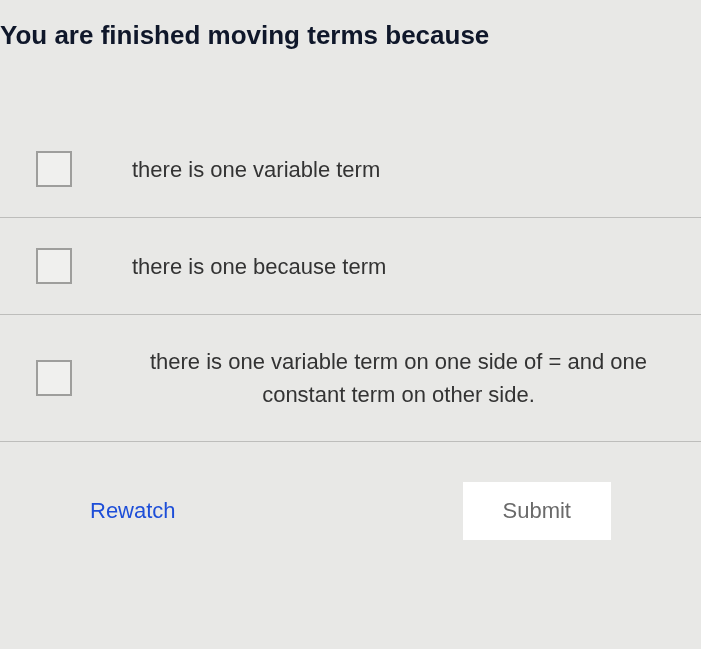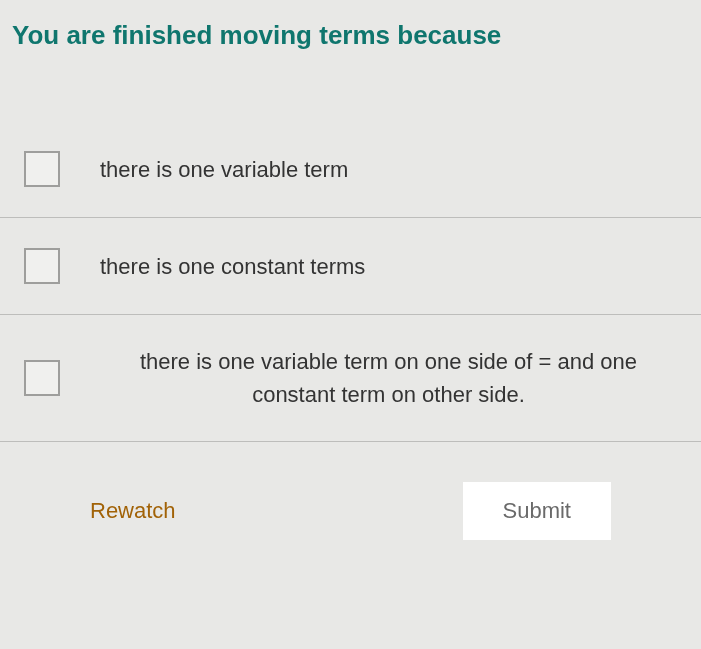--- a/index.html
+++ b/index.html
@@ -11,32 +11,32 @@
       width: 701px;
       height: 649px;
       background: #e8e8e6;
       font-family: Arial, Helvetica, sans-serif;
       color: #2a2a2a;
       overflow: hidden;
     }
     .question-title {
       font-size: 26px;
       font-weight: 600;
-      padding: 20px 12px 30px 12px;
-      color: #0f766e;
+      padding: 20px 12px 30px 0;
+      color: #0f172a;
     }
     .options {
       margin-top: 40px;
     }
     .option-row {
       display: flex;
       align-items: center;
-      padding: 30px 24px;
+      padding: 30px 36px;
       border-bottom: 1px solid #bdbdbb;
-      gap: 40px;
+      gap: 60px;
     }
     .option-row.last {
       border-bottom: 1px solid #bdbdbb;
       text-align: center;
     }
     .checkbox {
       width: 36px;
       height: 36px;
       min-width: 36px;
       border: 2px solid #9e9e9c;
@@ -49,21 +49,21 @@
       line-height: 1.5;
     }
     .footer {
       display: flex;
       justify-content: space-between;
       align-items: center;
       padding: 40px 90px 20px 90px;
     }
     .rewatch {
       font-size: 22px;
-      color: #a16207;
+      color: #1d4ed8;
       cursor: pointer;
       background: none;
       border: none;
     }
     .submit {
       font-size: 22px;
       color: #6a6a6a;
       background: #ffffff;
       border: none;
       padding: 16px 40px;
@@ -75,21 +75,21 @@
 
 <div class="question-title">You are finished moving terms because</div>
 
 <div class="options">
   <div class="option-row">
     <div class="checkbox"></div>
     <div class="option-label">there is one variable term</div>
   </div>
   <div class="option-row">
     <div class="checkbox"></div>
-    <div class="option-label">there is one constant terms</div>
+    <div class="option-label">there is one because term</div>
   </div>
   <div class="option-row last">
     <div class="checkbox"></div>
     <div class="option-label">there is one variable term on one side of = and one constant term on other side.</div>
   </div>
 </div>
 
 <div class="footer">
   <button class="rewatch">Rewatch</button>
   <button class="submit">Submit</button>

